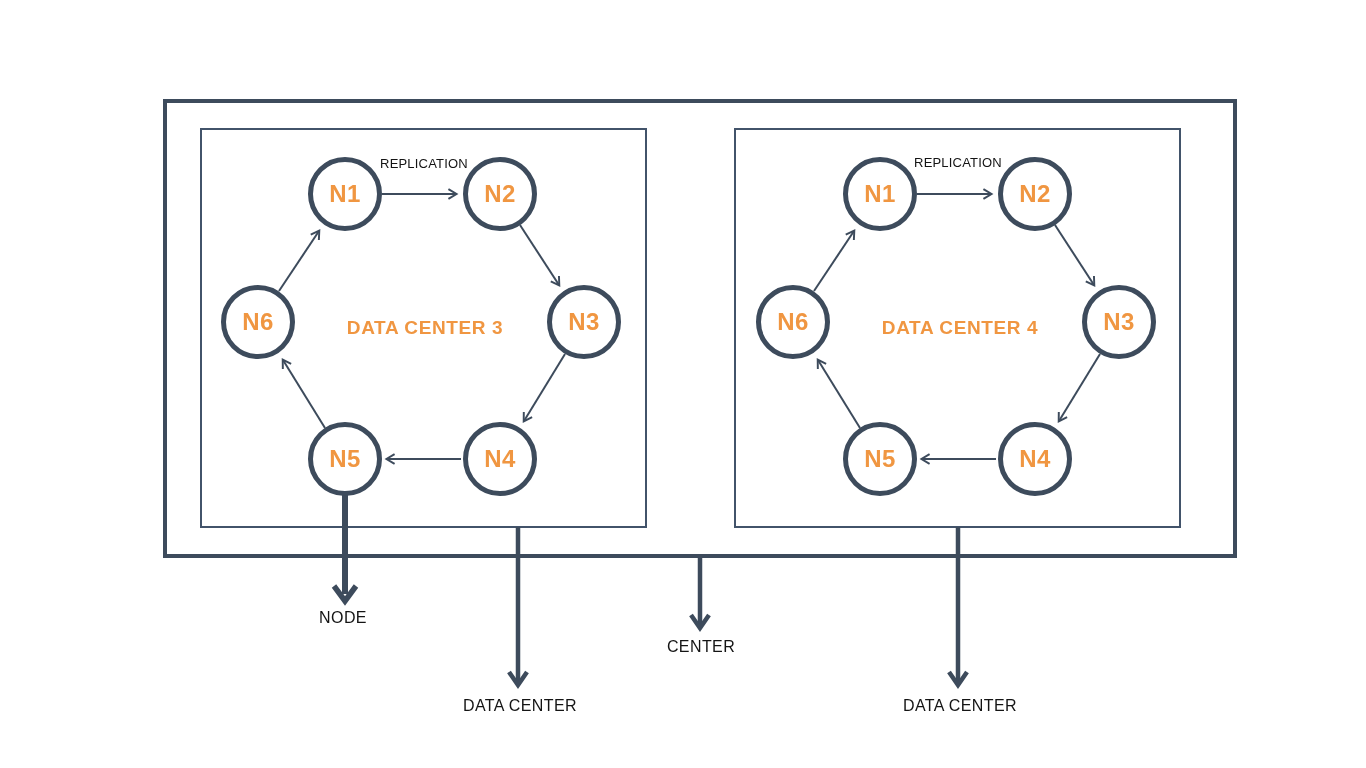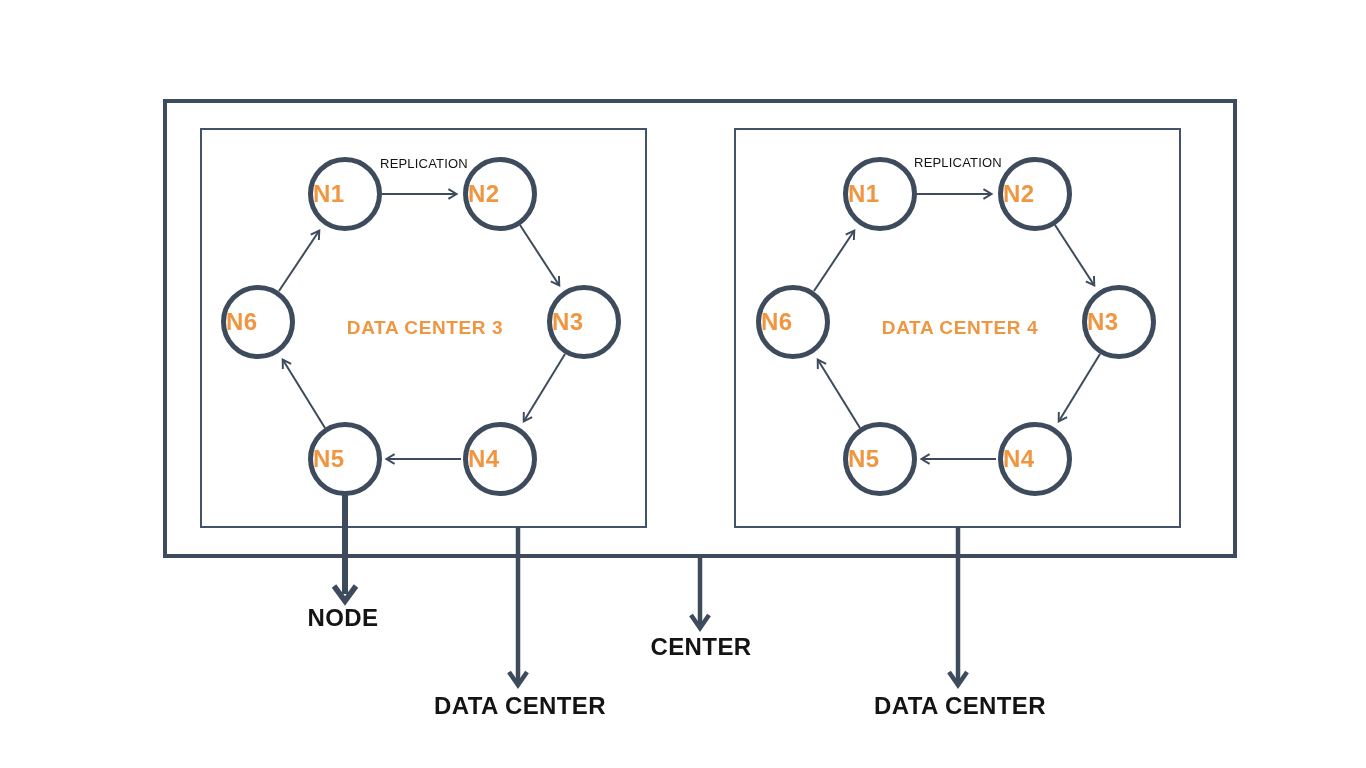--- a/index.html
+++ b/index.html
@@ -18,36 +18,36 @@
     position:absolute;left:163px;top:99px;width:1074px;height:459px;
     border:4px solid var(--line);box-sizing:border-box;
   }
   .dc-box{
     position:absolute;top:128px;width:447px;height:400px;
     border:2px solid var(--line-light);box-sizing:border-box;
   }
   .node{
     position:absolute;width:74px;height:74px;border:5px solid var(--line);
     border-radius:50%;box-sizing:border-box;background:var(--background);
-    display:flex;align-items:center;justify-content:flex-start;z-index:3;
+    display:flex;align-items:center;justify-content:center;z-index:3;
   }
   .node-label{
     color:var(--node-text);font-weight:700;font-size:24px;letter-spacing:0.5px;
   }
   .dc-title{
     position:absolute;transform:translate(-50%,-50%);color:var(--node-text);
     font-weight:700;font-size:19px;letter-spacing:0.6px;white-space:nowrap;z-index:2;
   }
   .rep-label{
     position:absolute;transform:translate(-50%,-50%);color:var(--label-text);
     font-weight:400;font-size:13px;letter-spacing:0.2px;white-space:nowrap;z-index:2;
   }
   .pointer-label{
     position:absolute;transform:translate(-50%,-50%);color:var(--label-text);
-    font-weight:700;font-size:24px;letter-spacing:0.4px;white-space:nowrap;z-index:2;
+    font-weight:400;font-size:16px;letter-spacing:0.4px;white-space:nowrap;z-index:2;
   }
   svg.arrows{position:absolute;left:0;top:0;z-index:2;pointer-events:none;}
   svg.arrows .thin{stroke:var(--line);stroke-width:2;fill:none;}
   svg.arrows .stem-thick{stroke:var(--line);stroke-width:6;fill:none;}
   svg.arrows .stem-med{stroke:var(--line);stroke-width:4.5;fill:none;}
   svg.arrows .head{stroke:var(--line);fill:none;stroke-linejoin:miter;}
   svg.arrows .head-thick{stroke-width:5.5;}
   svg.arrows .head-med{stroke-width:4.5;}
 </style>
 </head>

